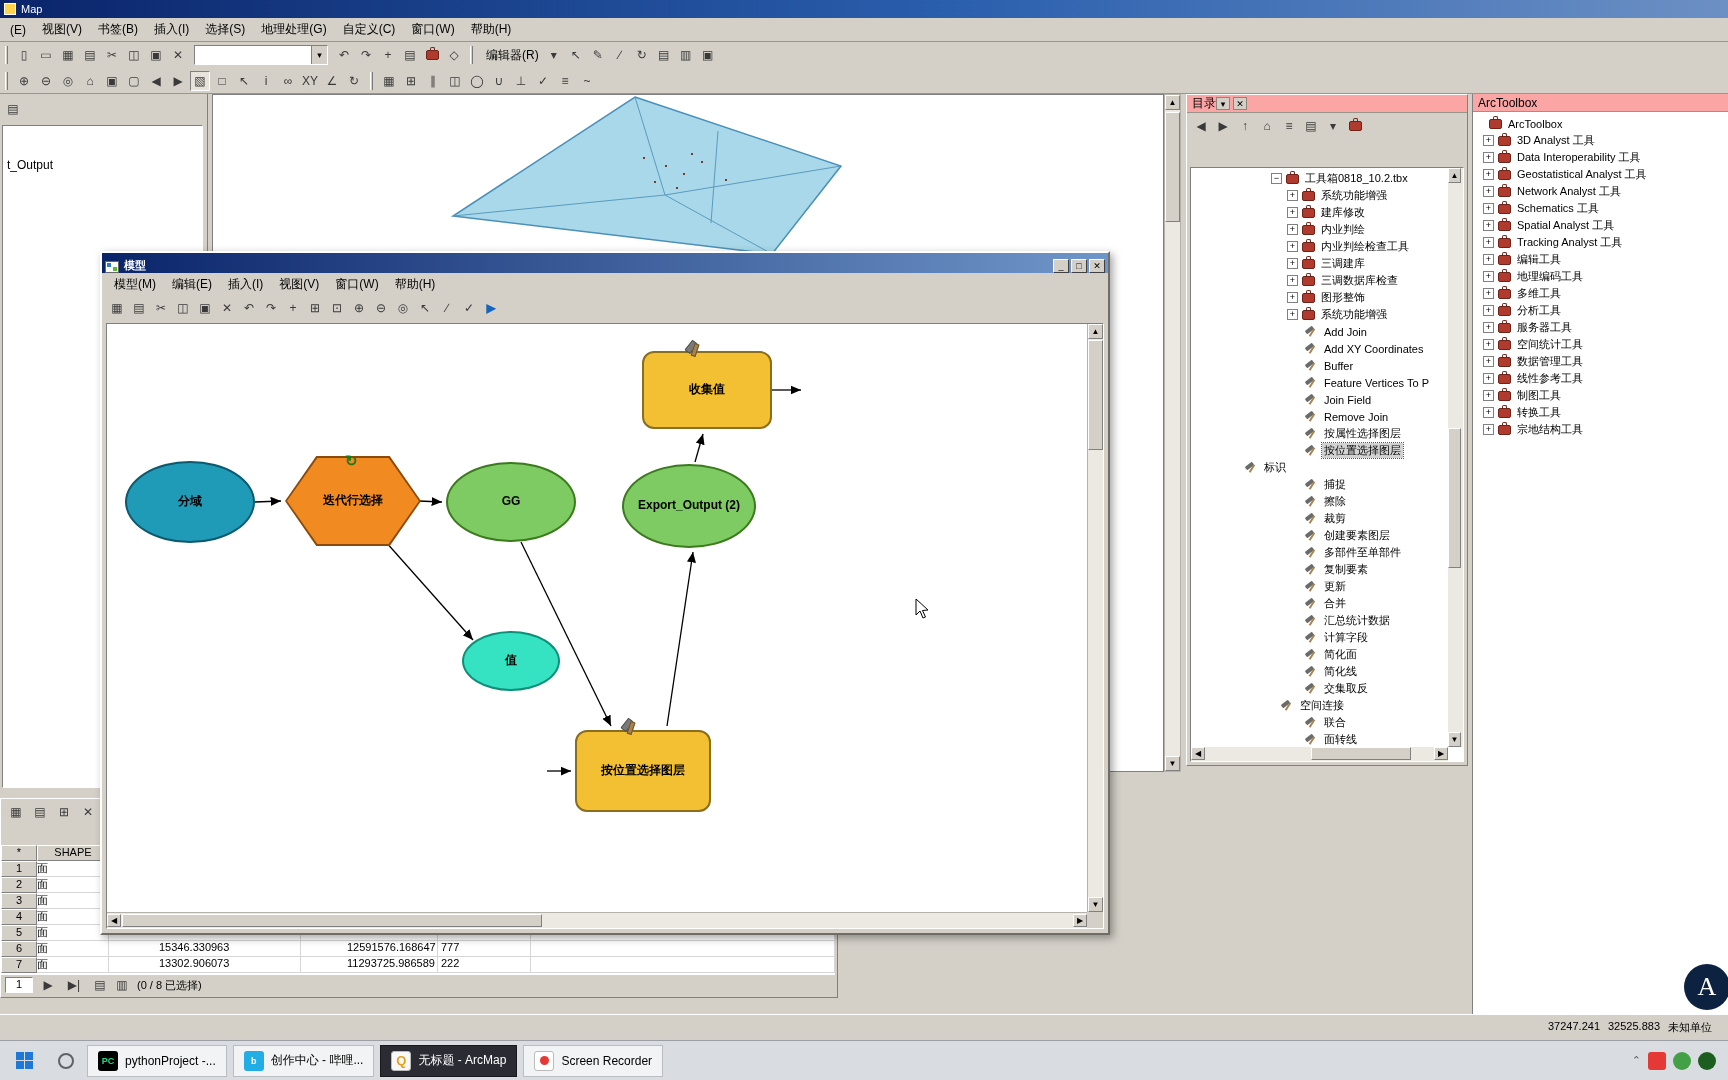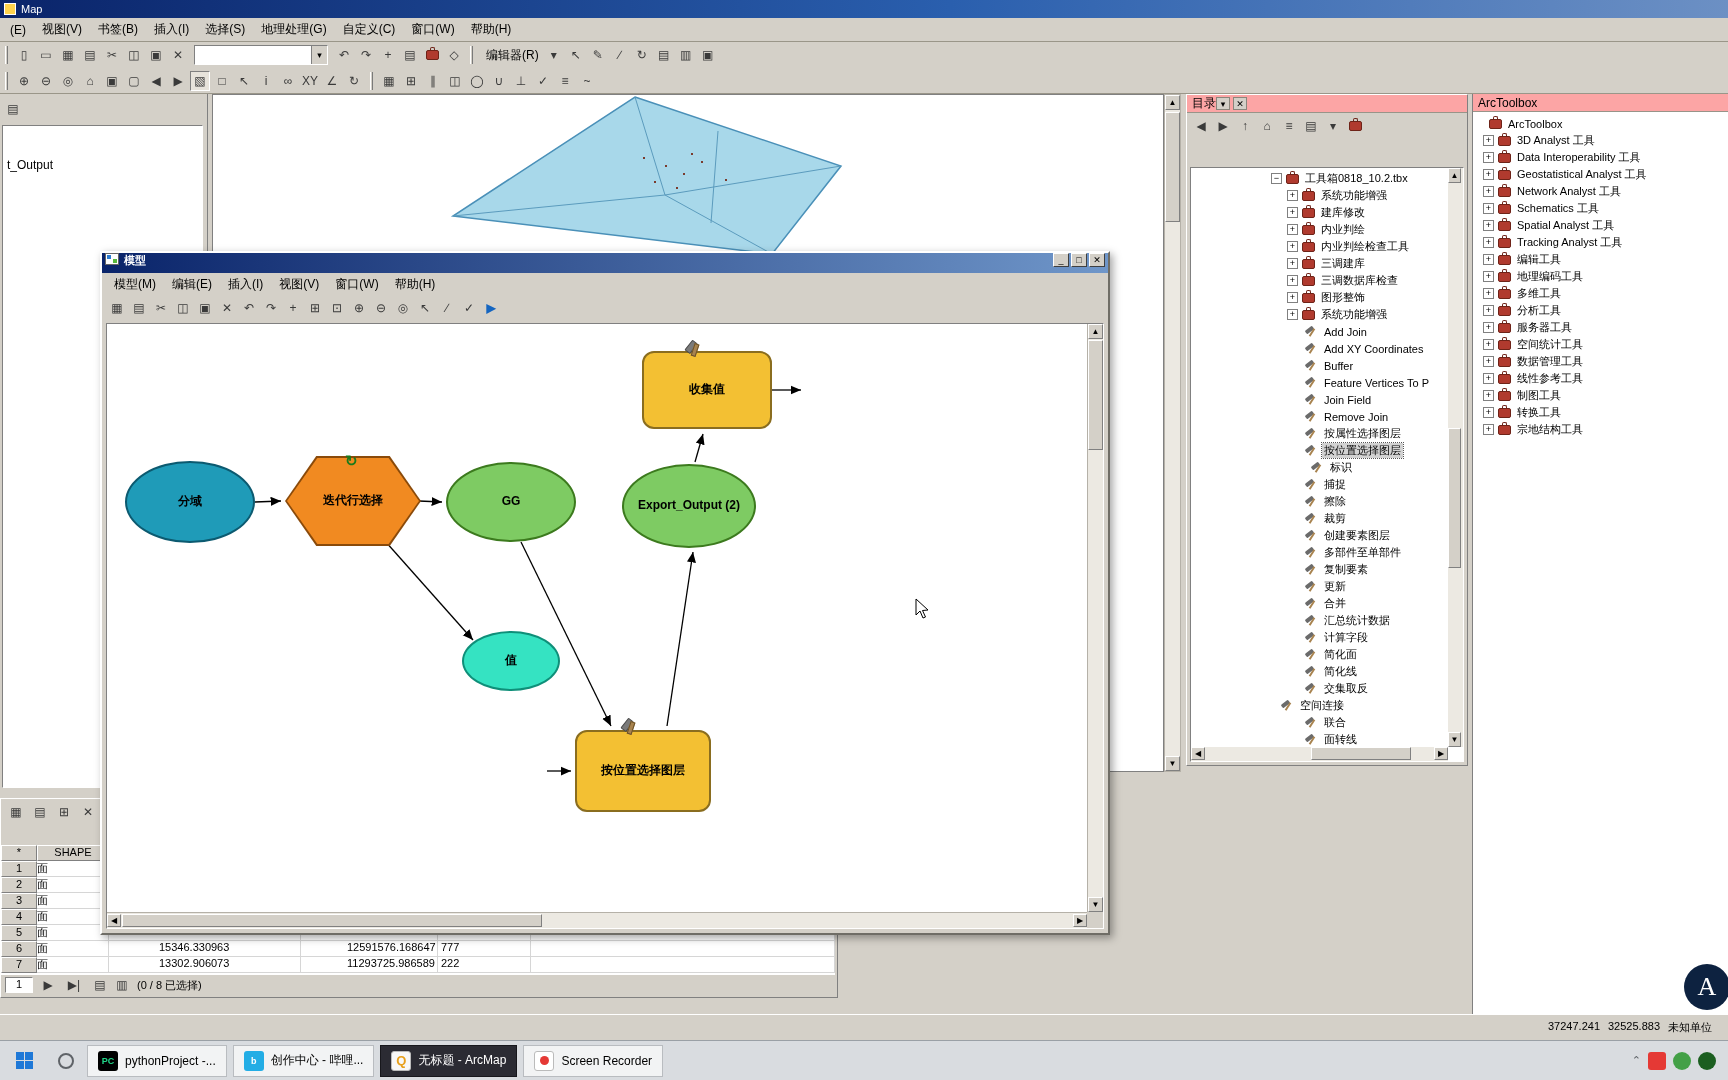--- a/index.html
+++ b/index.html
@@ -111,21 +111,21 @@
   #attr-nav { position:absolute; left:0; bottom:2px; height:20px; display:flex; align-items:center;
     gap:4px; padding-left:4px; font-size:11px; }
   .navbox { min-width:28px; height:16px; background:#fff; border:1px solid;
     border-color:#808080 #fff #fff #808080; text-align:center; padding:0 4px; }
 
   
   #model-window { position:absolute; left:100px; top:251px; width:1010px; height:684px;
     background:#d4d0c8; border:2px solid; border-color:#fff #6f6d66 #6f6d66 #fff;
     box-shadow:3px 3px 8px rgba(0,0,0,.35); z-index:50; }
   #mw-titlebar { height:20px; background:linear-gradient(90deg,#0a246a,#6f96c9);
-    display:flex; align-items:flex-start; padding:0 3px; gap:5px; }
+    display:flex; align-items:flex-end; padding:0 3px; gap:5px; }
   .model-icon { width:14px; height:12px; flex:none; position:relative; background:#fff; border:1px solid #666; }
   .model-icon::before { content:""; position:absolute; left:1px; top:1px; width:4px; height:4px; background:#2e7dd1; }
   .model-icon::after { content:""; position:absolute; right:1px; bottom:1px; width:4px; height:4px; background:#58b93c; }
   .mw-title { color:#fff; font-size:11px; font-weight:bold; flex:1; }
   .winbtn { width:16px; height:14px; background:#d4d0c8; border:1px solid;
     border-color:#fff #404040 #404040 #fff; font-size:9px; display:flex; align-items:center;
     justify-content:center; margin-left:2px; flex:none; }
   #mw-menubar { height:22px; display:flex; align-items:center; padding-left:4px; }
   #mw-toolbar { height:26px; display:flex; align-items:center; padding-left:4px; }
   #mw-canvas { position:absolute; left:4px; right:4px; top:70px; bottom:4px; background:#fff;
@@ -409,21 +409,21 @@
           <span class="tree-label">Remove Join</span>
         </div>
         <div class="tree-row" style="padding-left: 114px;">
           <span class="icon-hammer"></span>
           <span class="tree-label">按属性选择图层</span>
         </div>
         <div class="tree-row selected" style="padding-left: 114px;">
           <span class="icon-hammer"></span>
           <span class="tree-label">按位置选择图层</span>
         </div>
-        <div class="tree-row" style="padding-left: 120px;">
+        <div class="tree-row" style="padding-left: 54px;">
           <span class="icon-hammer"></span>
           <span class="tree-label">标识</span>
         </div>
         <div class="tree-row" style="padding-left: 114px;">
           <span class="icon-hammer"></span>
           <span class="tree-label">捕捉</span>
         </div>
         <div class="tree-row" style="padding-left: 114px;">
           <span class="icon-hammer"></span>
           <span class="tree-label">擦除</span>

